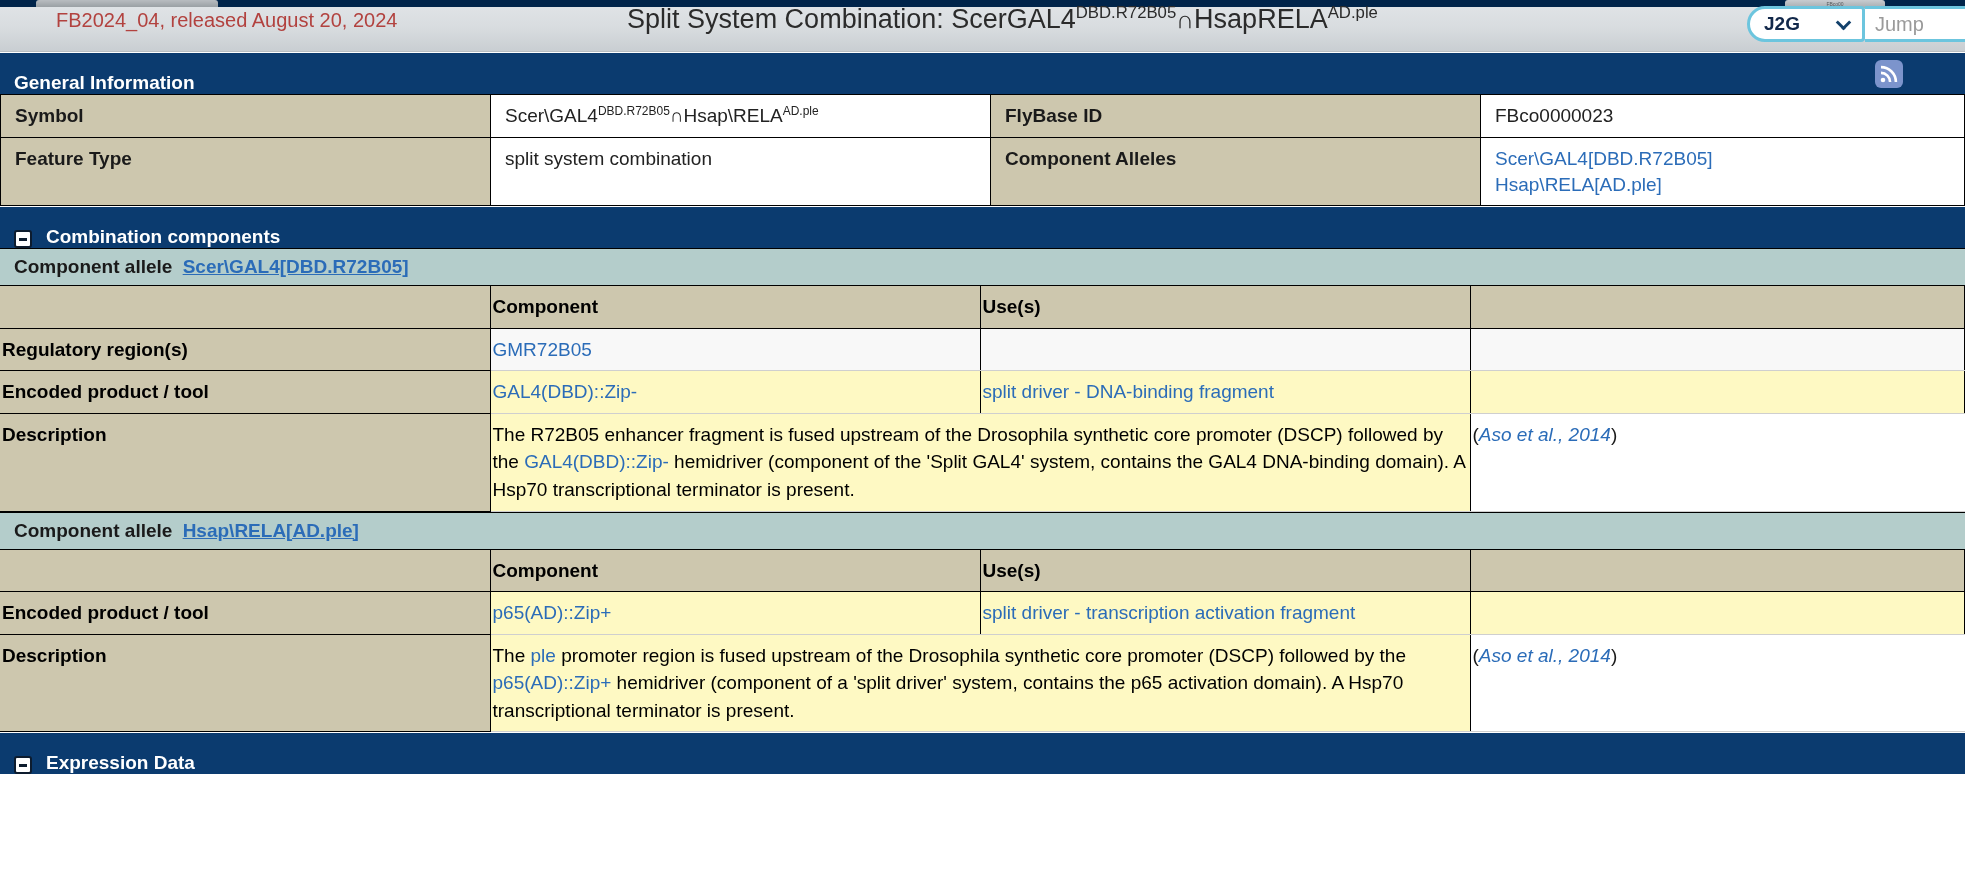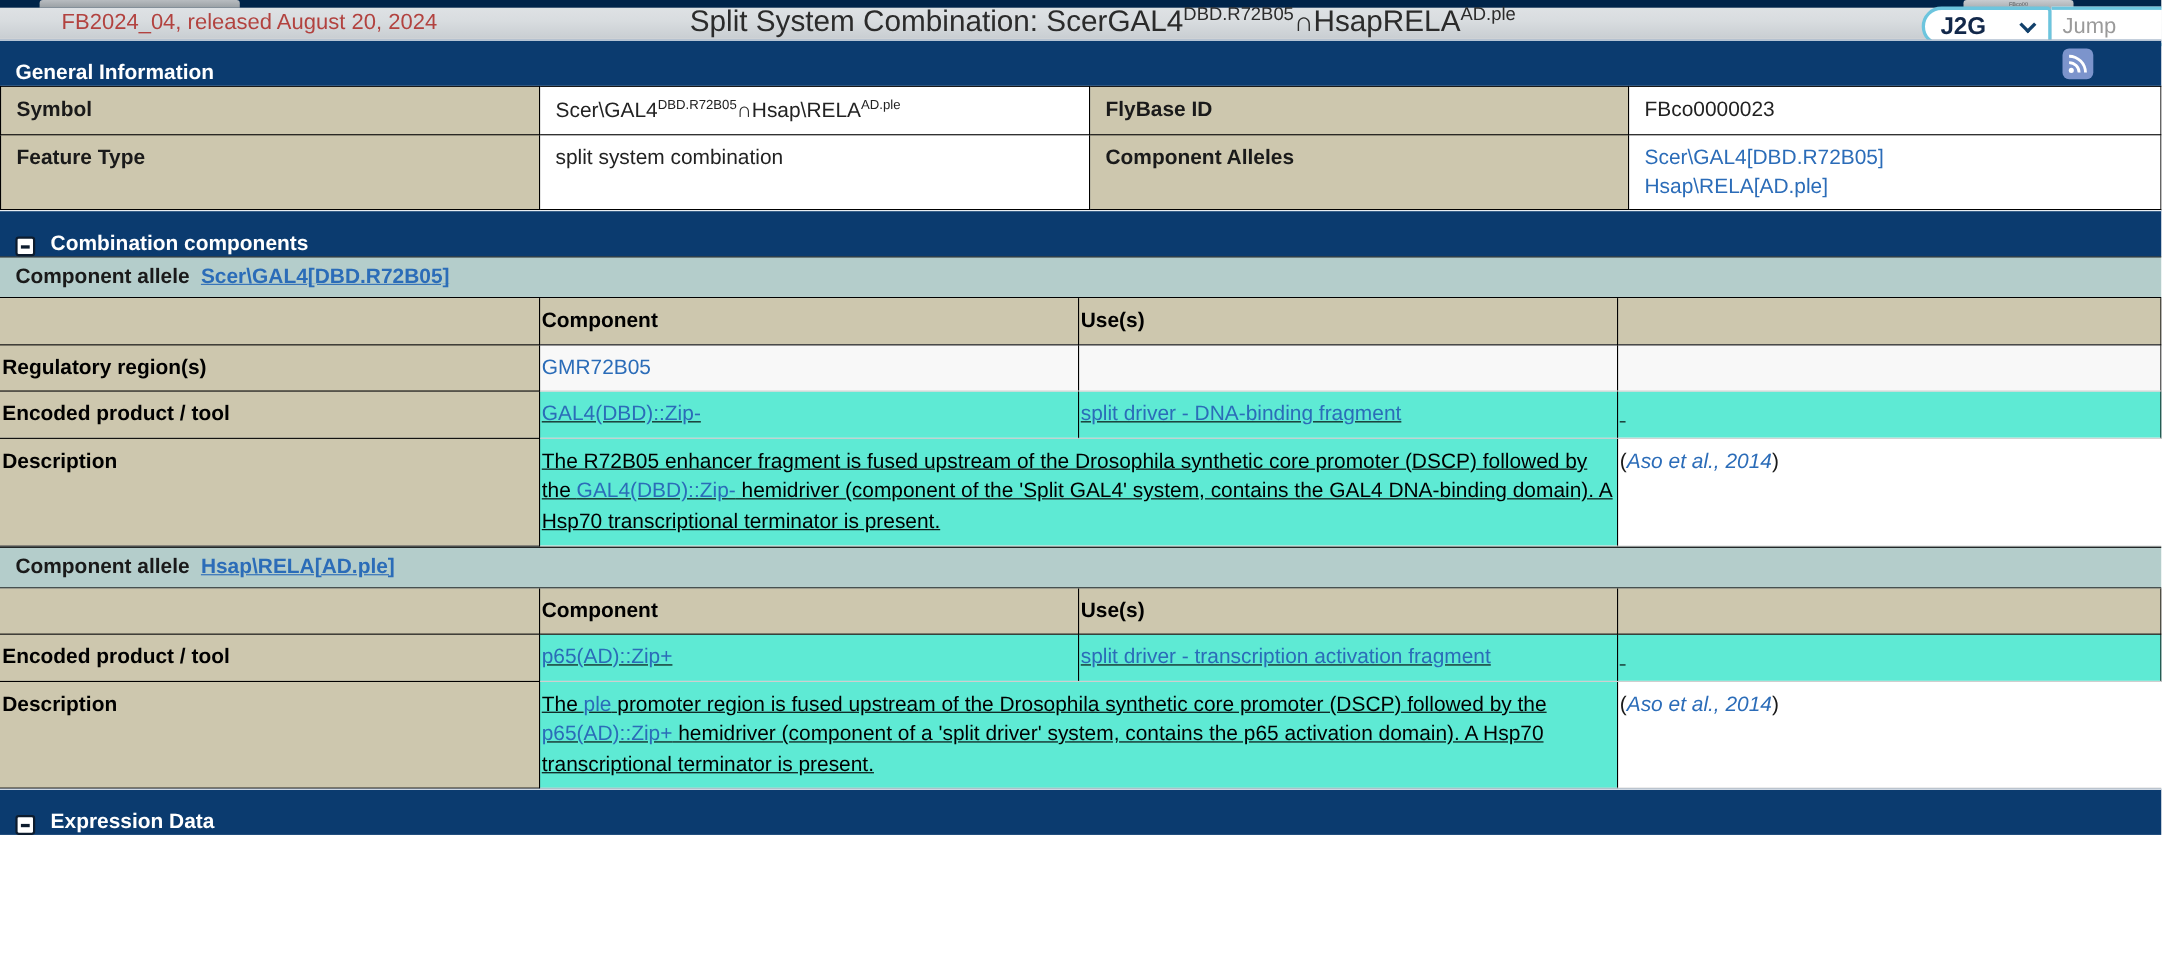--- a/index.html
+++ b/index.html
@@ -7,21 +7,21 @@
     margin: 0; padding: 0;
     width: 1965px; height: 879px;
     overflow: hidden;
     background: #ffffff;
     font-family: "Liberation Sans", sans-serif;
   }
 
   
   .topbar {
     position: relative;
-    height: 36px;
+    height: 52px;
     background: linear-gradient(to bottom, #e2e5e8 0%, #d8dcdf 55%, #c9ced2 100%);
     border-bottom: 1px solid #b9bec2;
     display: flex;
     align-items: center;
   }
   .topbar-darkstrip {
     position: absolute;
     left: 0; top: 0; right: 0;
     height: 7px;
     background: #00244a;
@@ -76,21 +76,21 @@
   }
   .j2g-select {
     position: relative;
     width: 118px;
     background: #ffffff;
     border: 3px solid #6cc5de;
     border-radius: 18px 4px 4px 18px;
     display: flex;
     align-items: center;
     padding-left: 14px;
-    font-size: 22px;
+    font-size: 19px;
     font-weight: bold;
     color: #12284a;
   }
   .j2g-caret {
     position: absolute;
     right: 13px; top: 50%;
     width: 11px; height: 11px;
     margin-top: -7px;
     border-right: 3px solid #12406b;
     border-bottom: 3px solid #12406b;
@@ -207,21 +207,21 @@
     border-bottom: 1px solid #000;
     border-left: none;
   }
   table.comp td.rl.blank { background: #cdc7ae; }
   table.comp td.colhdr {
     background: #cdc7ae;
     font-weight: bold;
     border-bottom: 1px solid #000;
   }
   table.comp td.cell { background: #f8f8f8; margin-left: 28px; }
-  table.comp td.cellw { background: #5eead4; text-decoration: underline; }
+  table.comp td.cellw { background: #fef9c3; }
   table.comp td.cite {
     background: #ffffff;
     border-right: none;
     color: #2b6cb8;
     font-style: italic;
   }
   table.comp td.cite .paren { color: #1a1a1a; font-style: normal; }
   .desc-row td { border-bottom: 1px solid #000; }
 </style>
 </head>

